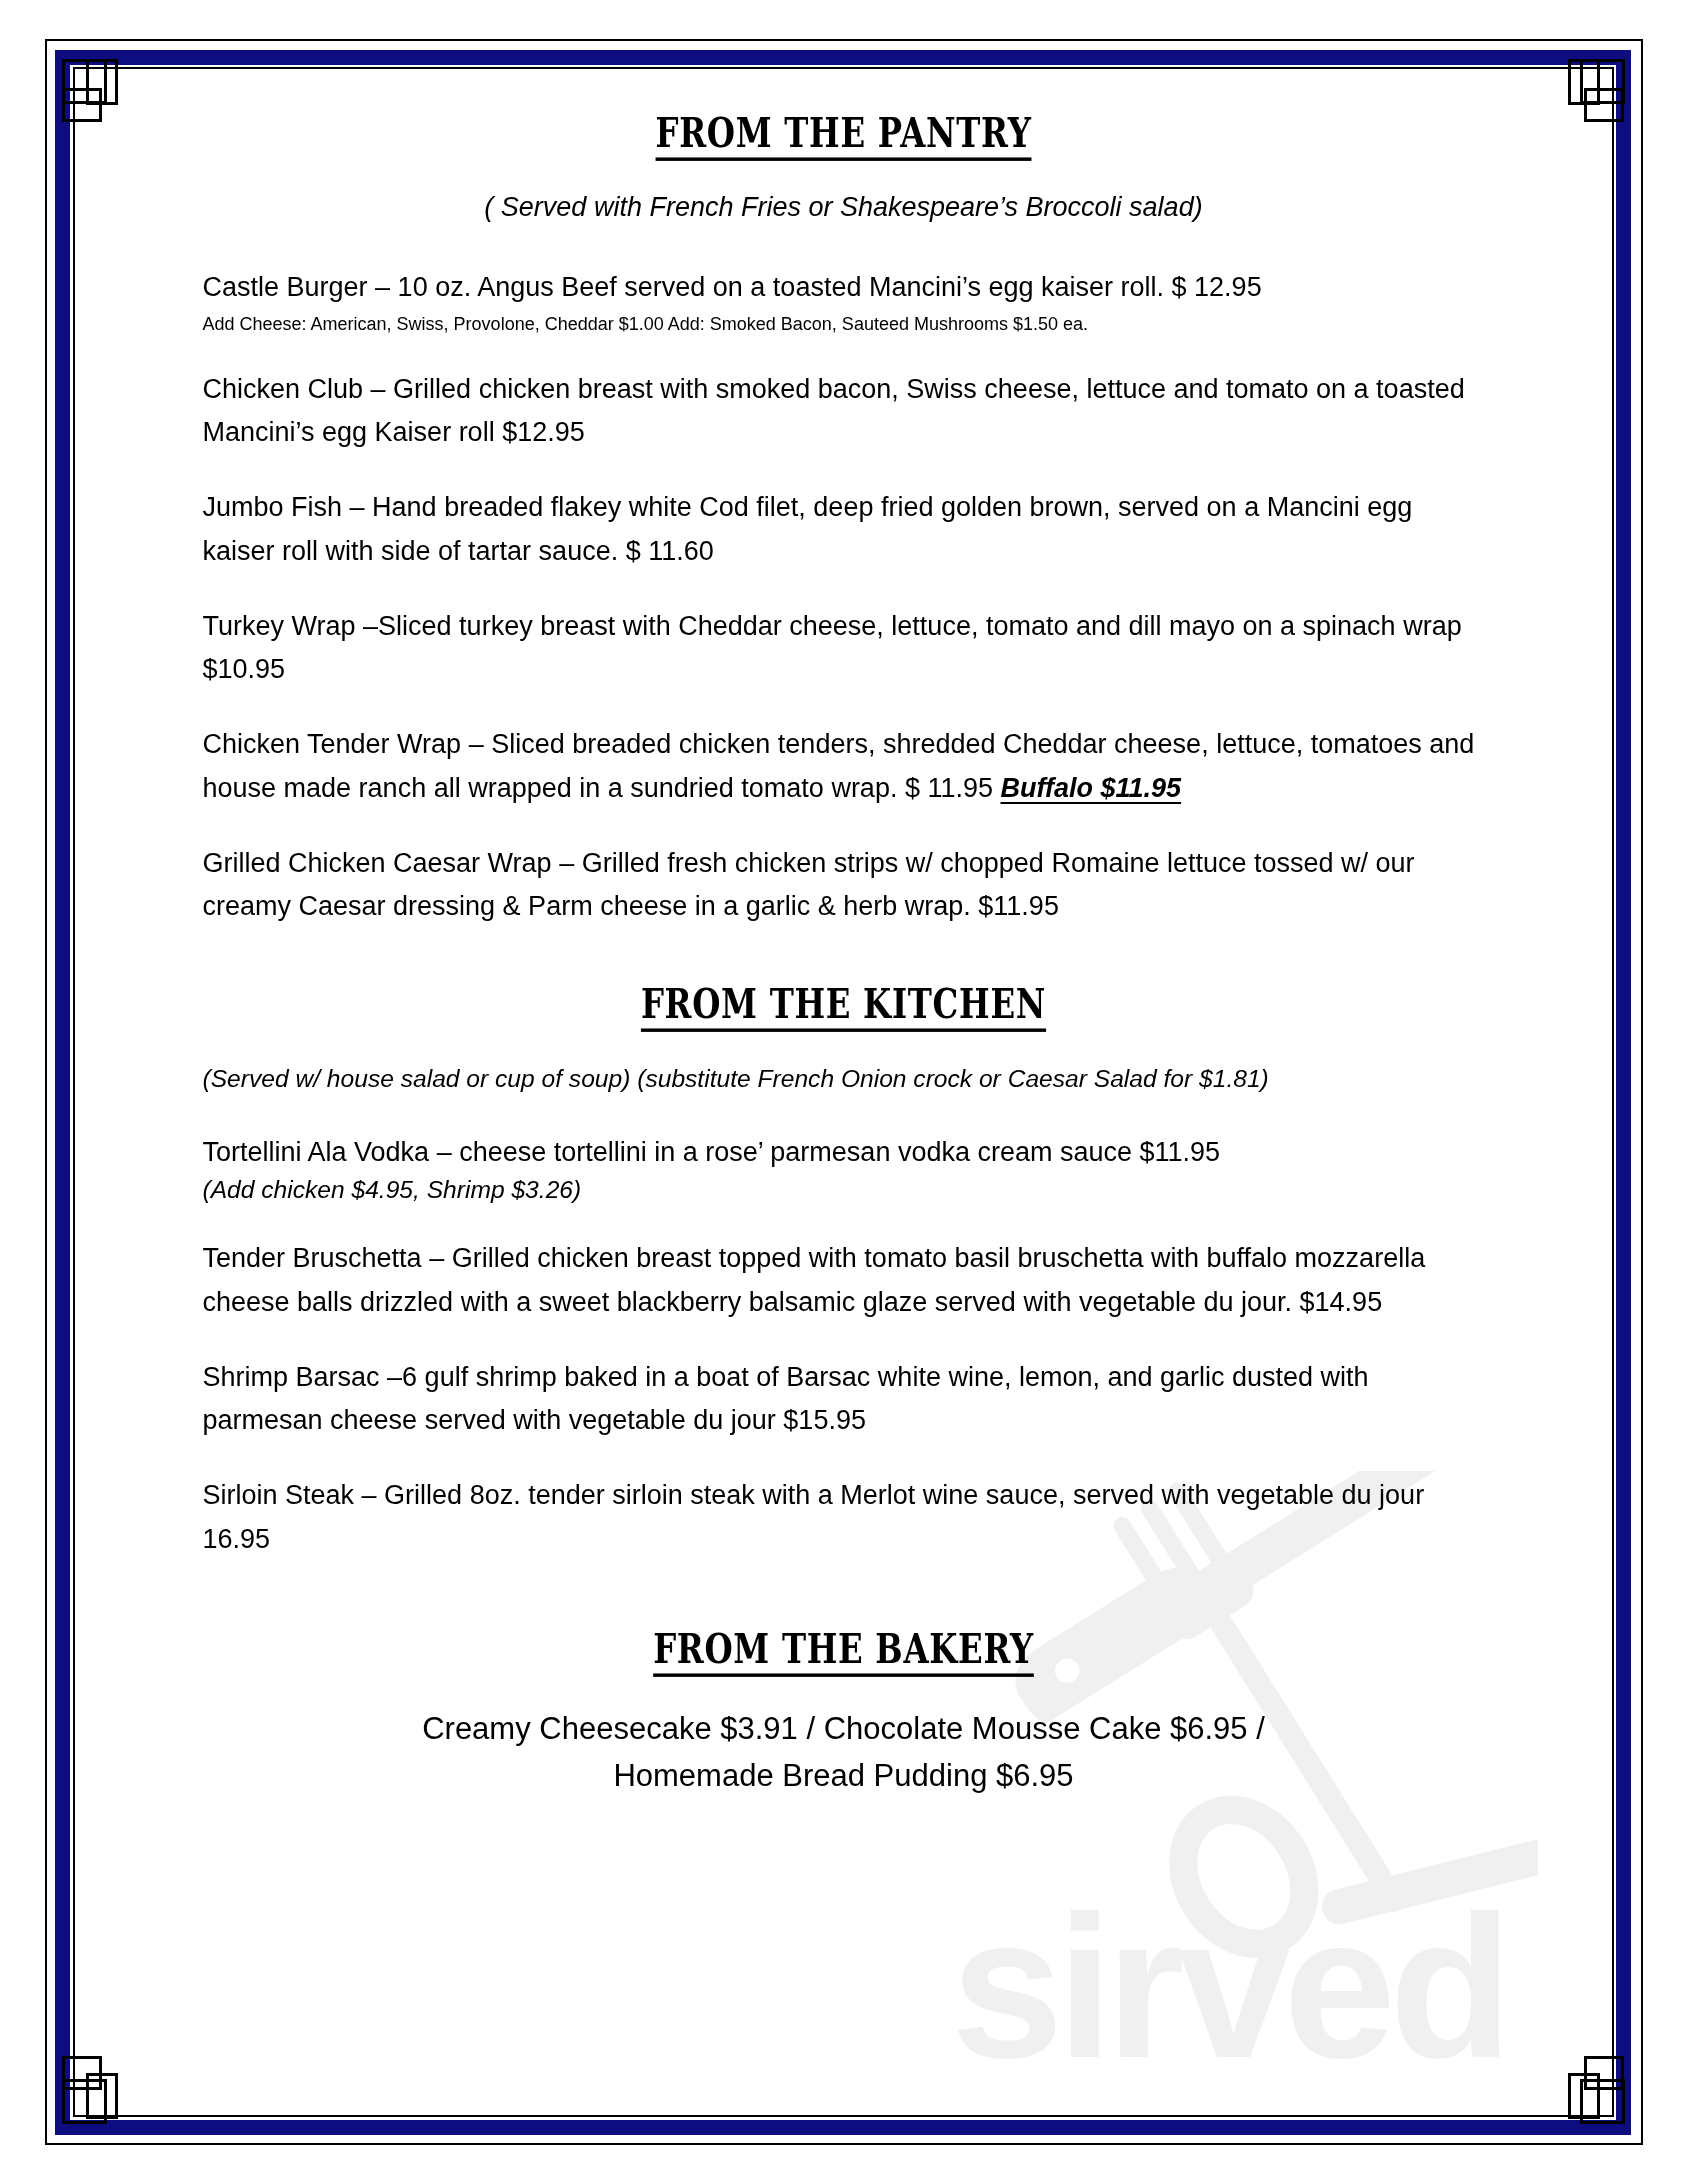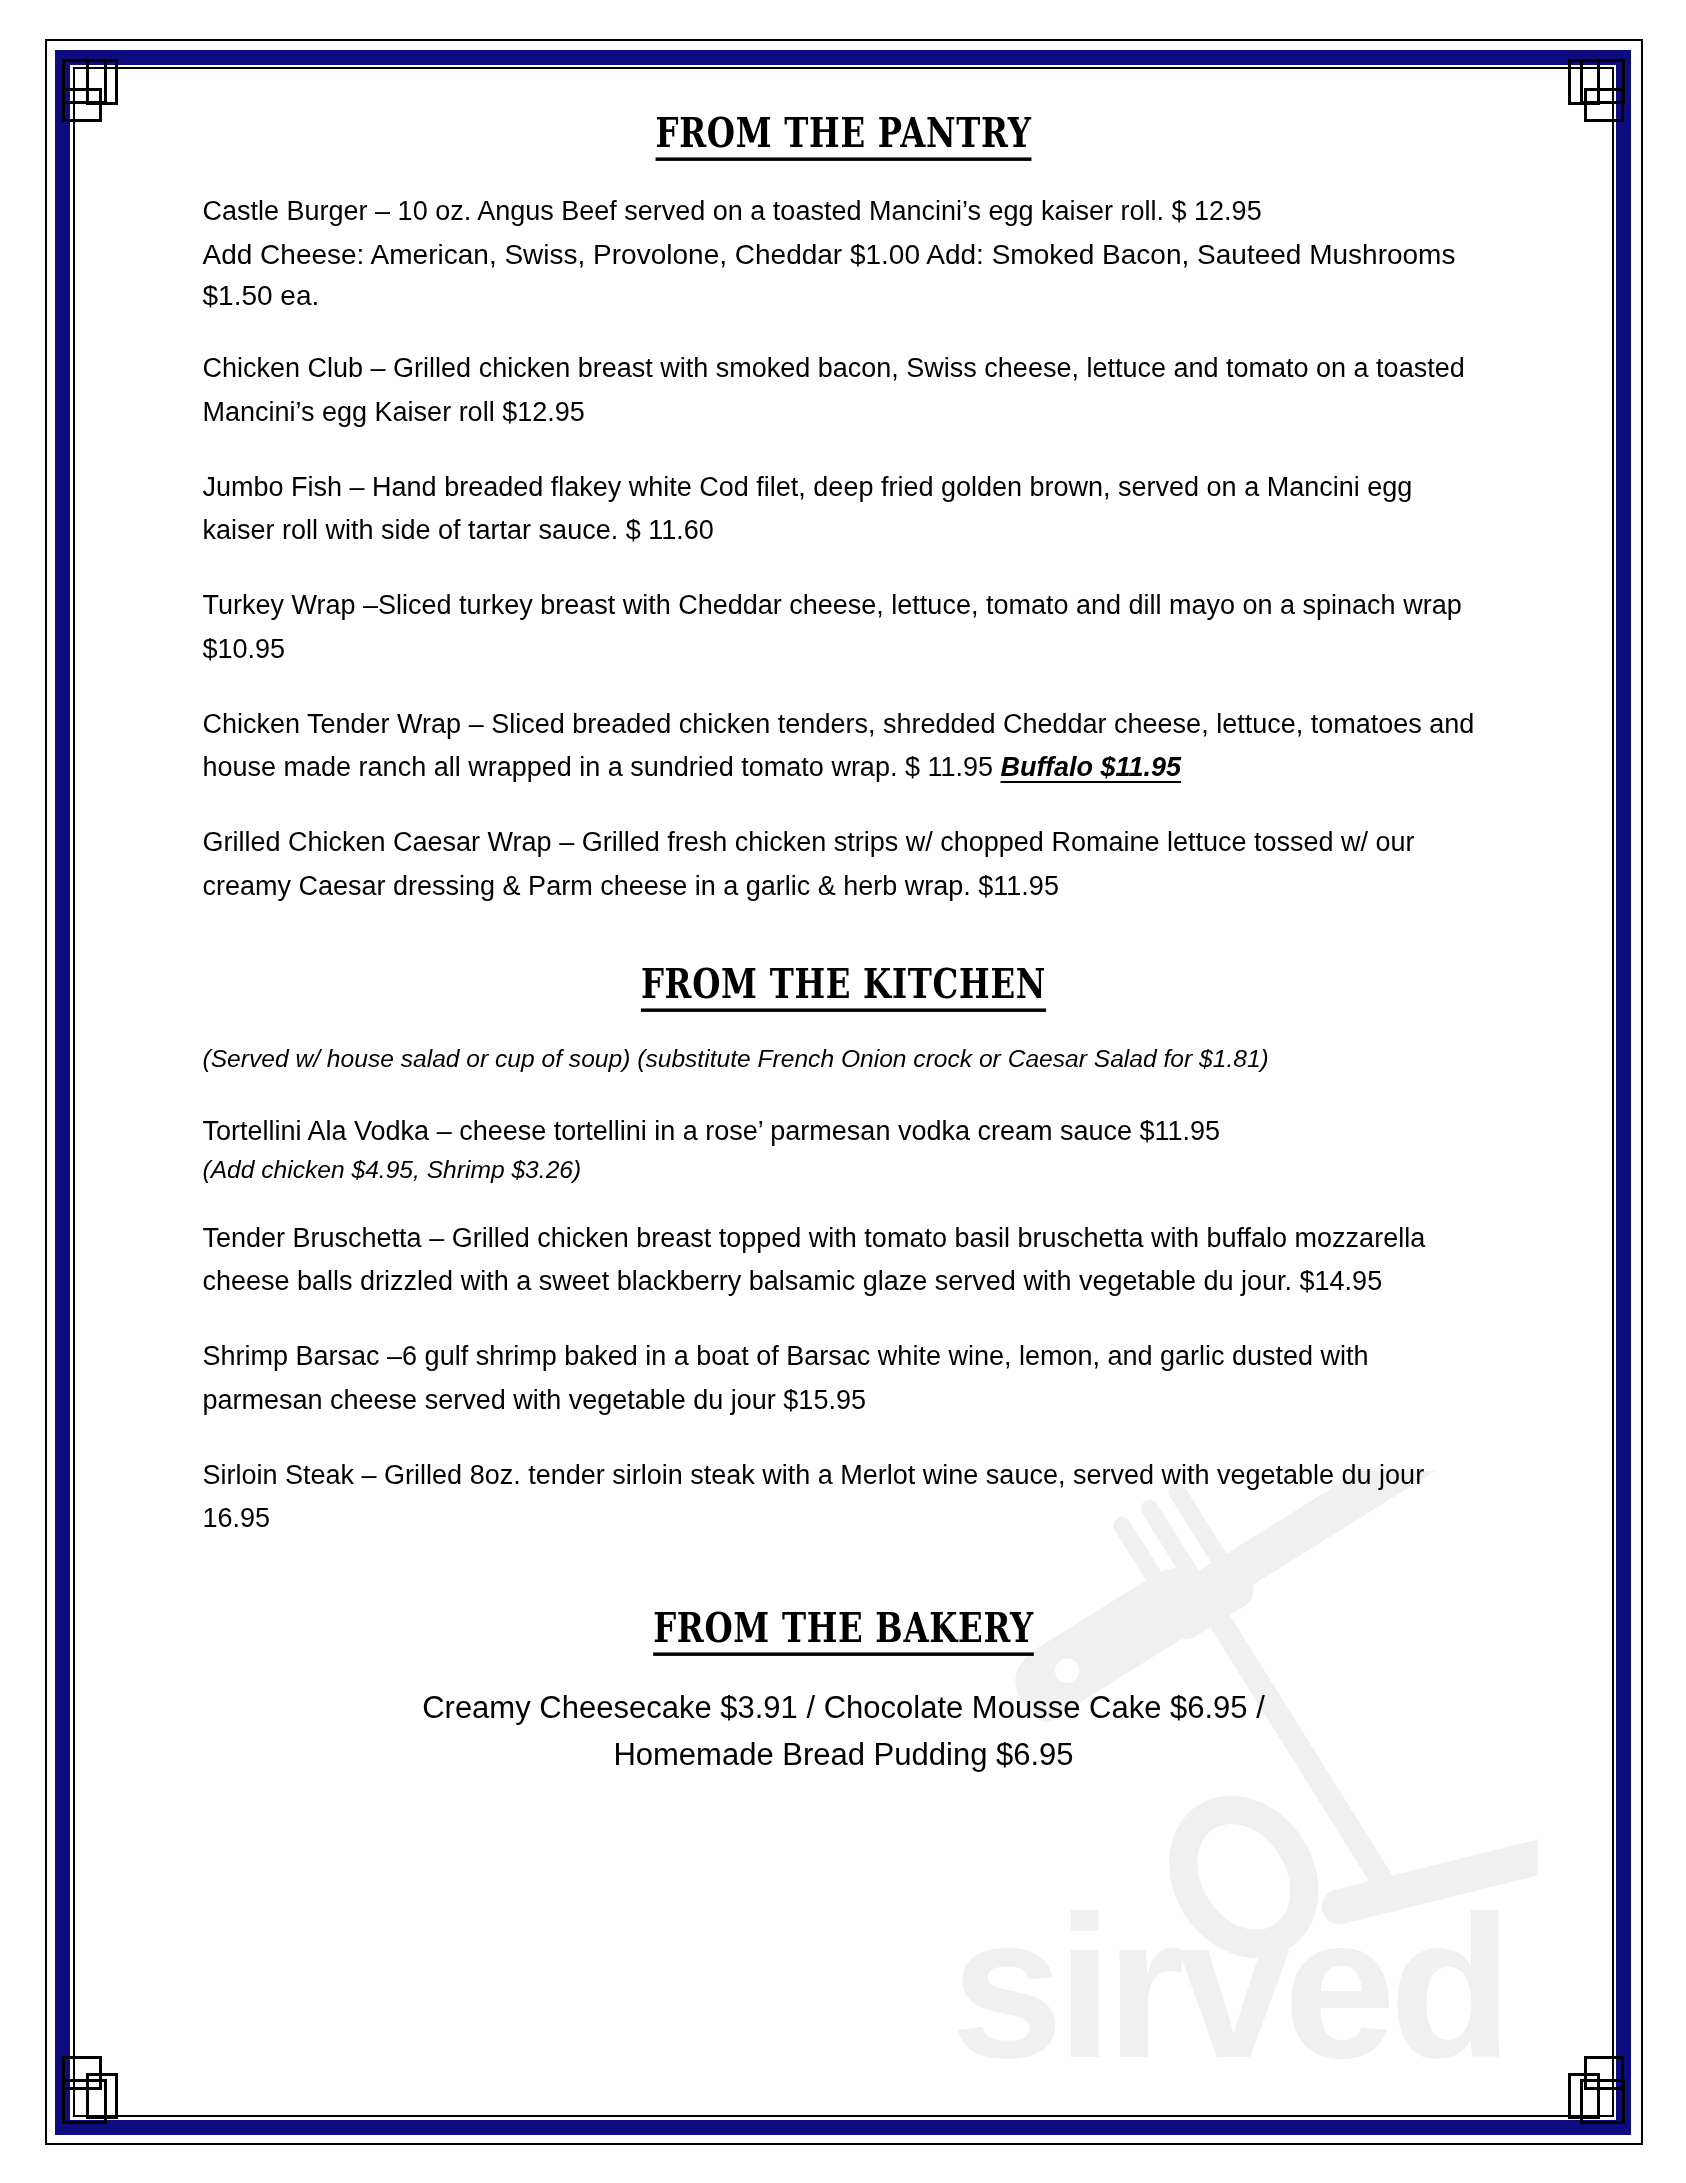--- a/index.html
+++ b/index.html
@@ -141,21 +141,21 @@
 
   .item {
     font-size: 27px;
     line-height: 1.62;
     margin: 0 0 31px 0;
     text-align: left;
   }
   .item .name { font-weight: 400; text-align: center; }
   .item .addons {
     display: block;
-    font-size: 28px;
+    font-size: 18px;
     line-height: 1.45;
     margin-top: 1.3px;
   }
   .item .paren-note {
     display: block;
     font-style: italic;
     font-size: 24.6px;
     line-height: 1.3;
   }
   .buffalo {
@@ -226,20 +226,21 @@
 
   <div class="corner-sq c-br-1"></div>
   <div class="corner-sq c-br-2"></div>
   <div class="corner-sq c-br-3"></div>
 
   <div id="content">
     <div class="inner">
 
       <h1 class="section-head head-pantry">FROM THE PANTRY</h1>
 
+      <p class="subnote">( Served with French Fries or Shakespeare’s Broccoli salad)</p>
 
       <p class="item">
         <span class="name">Castle Burger</span><span> – </span><span>10 oz. Angus Beef served on a toasted Mancini’s egg kaiser roll.  $ 12.95</span>
         <span class="addons">Add Cheese: American, Swiss, Provolone, Cheddar $1.00     Add: Smoked Bacon, Sauteed Mushrooms $1.50 ea.</span>
       </p>
 
       <p class="item">
         <span class="name">Chicken Club</span><span> – </span><span>Grilled chicken breast with smoked bacon, Swiss cheese, lettuce and tomato on a toasted Mancini’s egg Kaiser roll $12.95</span>
       </p>
 

